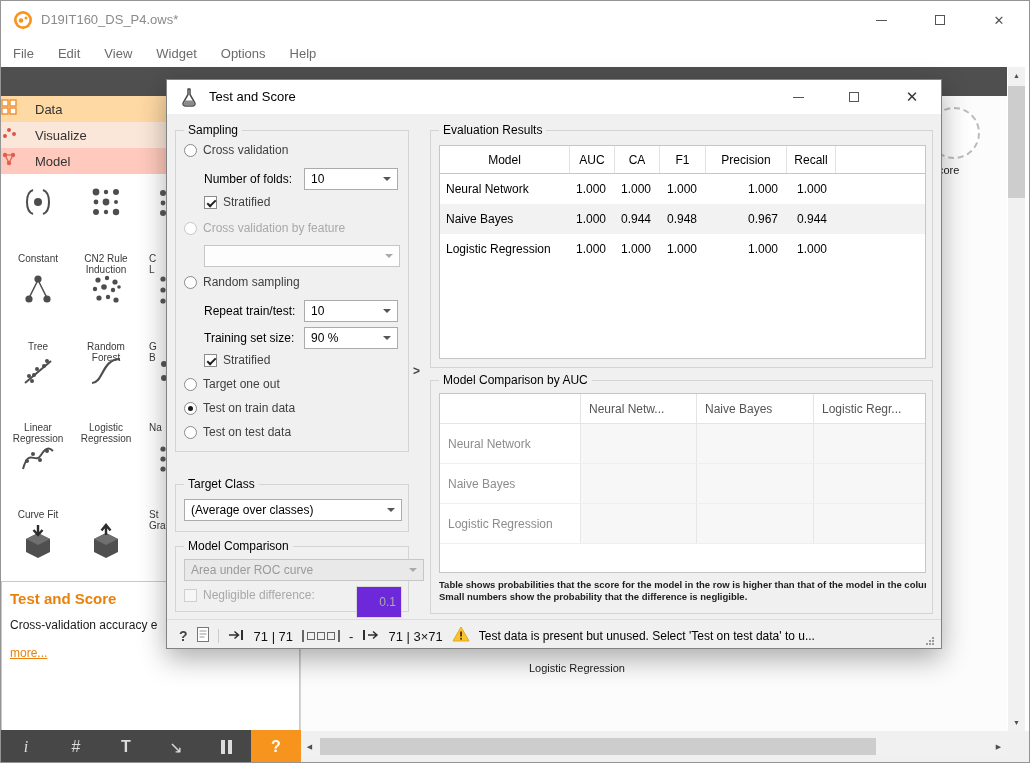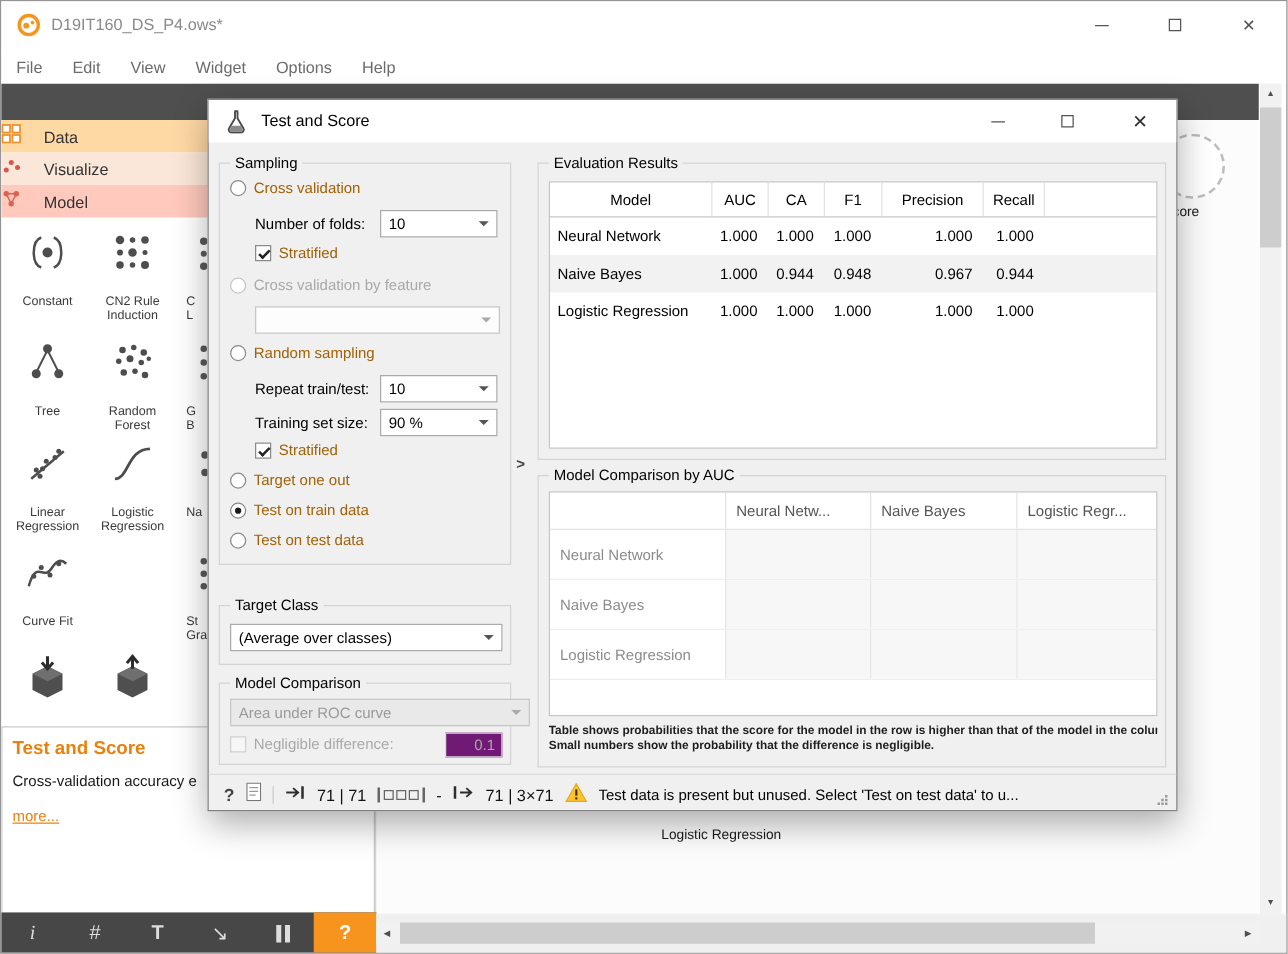--- a/index.html
+++ b/index.html
@@ -10,36 +10,36 @@
   .winbtn{width:46px;height:38px;display:flex;align-items:center;justify-content:center}
   .minline{width:11px;height:1px;background:#555;display:block}
   .maxbox{width:10px;height:10px;border:1px solid #555;display:block}
   .closeglyph{font-size:13px;color:#555}
   .menu-item{font-size:13px;color:#6b6b6b}
   
   .cat-row{position:absolute;left:0;width:300px;height:26px;display:flex;align-items:center;gap:18px}
   .cat-label{font-size:13px;color:#333}
   .widget-cell{position:absolute;width:66px;display:flex;flex-direction:column;align-items:center}
   .wicon{height:40px;display:flex;align-items:center;justify-content:center}
-  .widget-label{font-size:10px;line-height:11px;color:#3a3a3a;text-align:center;white-space:pre-line;margin-top:14px}
+  .widget-label{font-size:10px;line-height:11px;color:#3a3a3a;text-align:center;white-space:pre-line;margin-top:31px}
   .widget-cell.clipped{align-items:flex-start}
   .widget-cell.clipped .wicon{margin-left:14px}
   .widget-cell.clipped .widget-label{text-align:left;margin-left:8px}
   
   .bt-item{flex:1;display:flex;align-items:center;justify-content:center;height:100%}
   .bt-item.orange{background:#f7941e}
   .bt-glyph{font-size:16px;color:#ddd}
   .pause-icon{display:flex;gap:3px}
   .pause-icon i{width:4px;height:14px;background:#ddd;display:block}
   
   .sc-btn{width:17px;height:17px;display:flex;align-items:center;justify-content:center;font-size:7px;color:#4f4f4f;background:#f1f1f1}
   
   .group{position:absolute;border:1px solid #d4d4d4}
   .group-label{position:absolute;top:-8px;left:8px;background:#f0f0f0;padding:0 4px;font-size:12px;color:#000;white-space:nowrap}
-  .ctl-row{position:absolute;display:flex;align-items:center;gap:6px;font-size:12px;color:#a16207;white-space:nowrap}
+  .ctl-row{position:absolute;display:flex;align-items:center;gap:6px;font-size:12px;color:#404040;white-space:nowrap}
   .ctl-row.disabled{color:#a9a9a9}
   .flabel{position:absolute;font-size:12px;color:#000;white-space:nowrap}
   .radio{width:13px;height:13px;border:1px solid #8a8a8a;border-radius:50%;background:#fff;position:relative;flex:none}
   .radio.checked::after{content:"";position:absolute;left:3px;top:3px;width:5px;height:5px;background:#1a1a1a;border-radius:50%}
   .radio.disabled{border-color:#c6c6c6}
   .checkbox{width:13px;height:13px;border:1px solid #8a8a8a;background:#fff;position:relative;flex:none}
   .checkbox.checked::after{content:"";position:absolute;left:2px;top:3px;width:7px;height:3px;border-left:2px solid #222;border-bottom:2px solid #222;transform:rotate(-45deg)}
   .checkbox.disabled{border-color:#cfcfcf;background:#f6f6f6}
   .combo{position:absolute;height:22px;background:#fff;border:1px solid #ababab;font-size:12px;color:#000;display:flex;align-items:center;padding:0 6px;white-space:nowrap}
   .combo .chev{width:0;height:0;border-left:4px solid transparent;border-right:4px solid transparent;border-top:4px solid #555;margin-left:auto}
@@ -486,21 +486,21 @@
     <div class="group" style="left:8px;top:466px;width:234px;height:66px">
       <span class="group-label">Model Comparison</span>
       <div class="combo disabled" style="left:8px;top:12px;width:240px">
         <span>Area under ROC curve</span>
           <span class="chev"></span>
       </div>
       <div class="ctl-row disabled" style="left:8px;top:41px">
         <span class="checkbox disabled"></span>
           <span>Negligible difference:</span>
       </div>
-      <div class="abs" style="left:180px;top:39px;width:46px;height:20px;background:#701a75;border:1px solid #d8d8d8;font-size:12px;color:#ababab;display:flex;align-items:center;justify-content:flex-end;padding-right:5px">
+      <div class="abs" style="left:180px;top:39px;width:46px;height:32px;background:#6d28d9;border:1px solid #d8d8d8;font-size:12px;color:#ababab;display:flex;align-items:center;justify-content:flex-end;padding-right:5px">
         <span>0.1</span>
       </div>
     </div>
 
     <div class="group" style="left:263px;top:50px;width:503px;height:238px">
       <span class="group-label">Evaluation Results</span>
       <div class="etable" style="left:8px;top:14px;width:487px;height:214px">
         <div class="et-head">
           <div class="et-hc" style="width:130px">Model</div>
           <div class="et-hc" style="width:45px">AUC</div>

